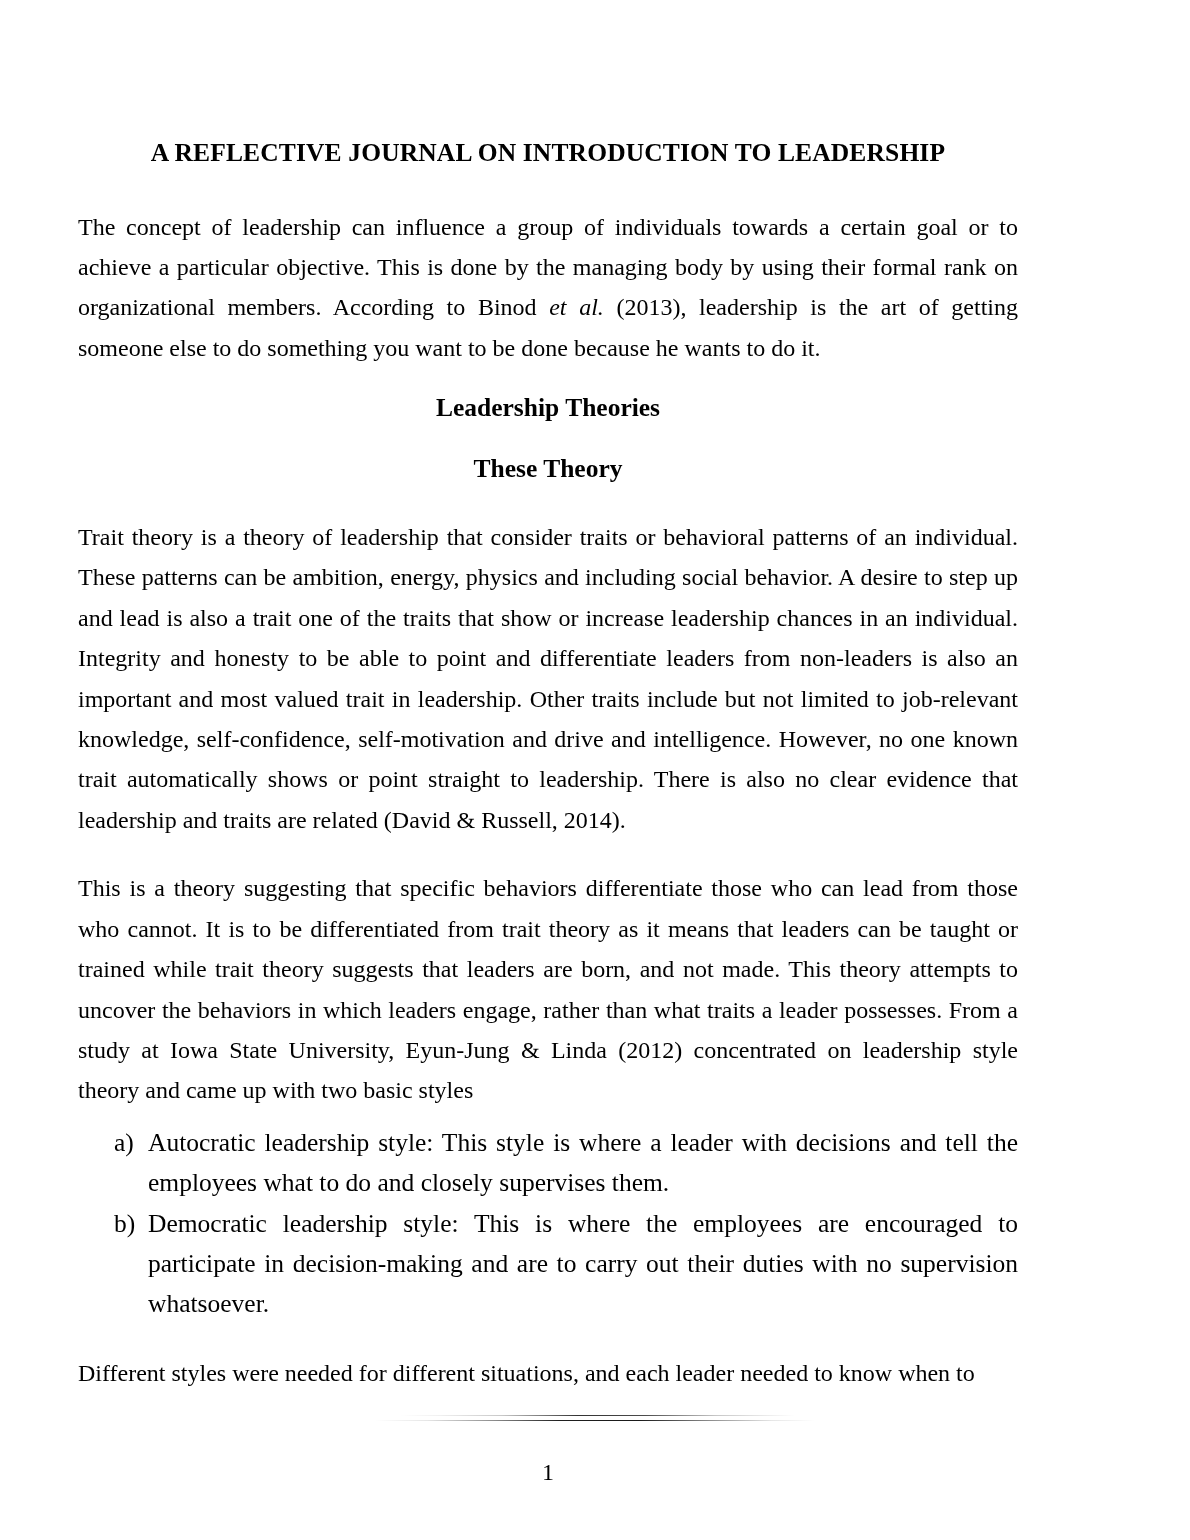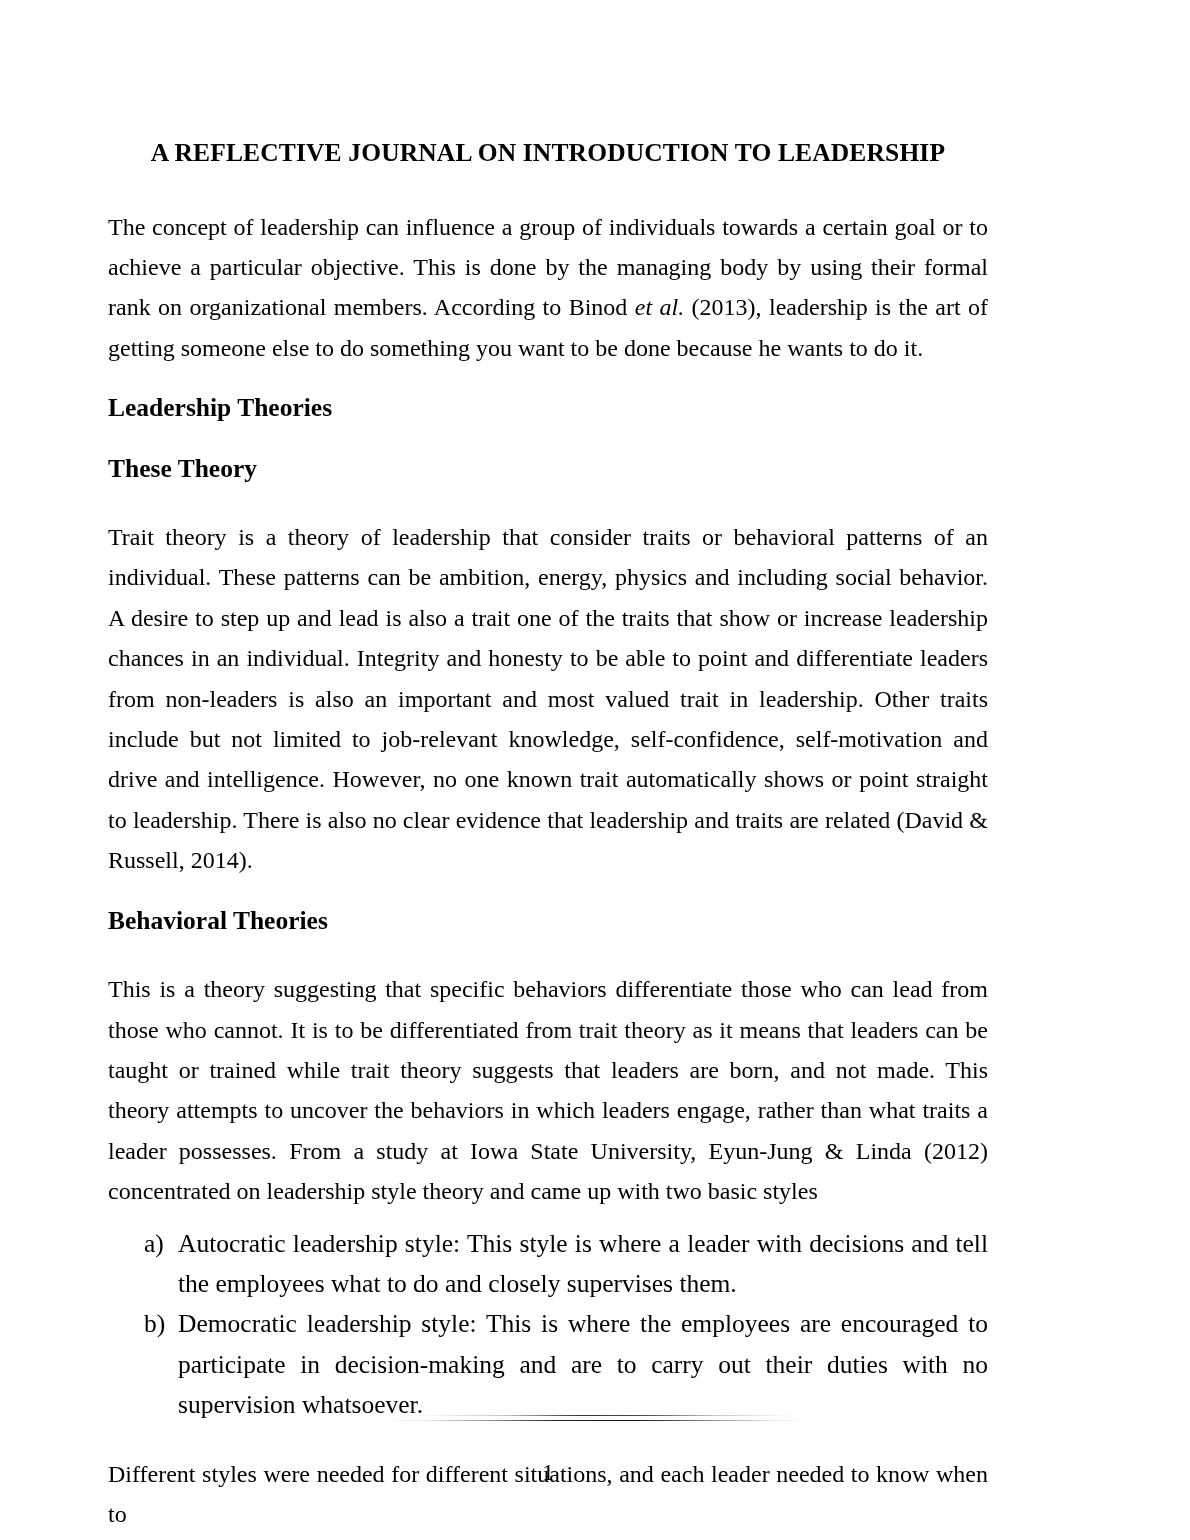--- a/index.html
+++ b/index.html
@@ -13,21 +13,21 @@
     font-family: "Liberation Serif", "DejaVu Serif", serif;
     color: #000000;
     position: relative;
     overflow: hidden;
   }
   .page {
     position: relative;
     width: 1096px;
     height: 1540px;
     box-sizing: border-box;
-    padding: 0 108px;
+    padding: 0 78px;
   }
   .doc-title {
     text-align: center;
     font-size: 25.5px;
     font-weight: bold;
     margin: 0;
     padding-top: 138px;
     letter-spacing: 0.15px;
     line-height: 1.2;
   }
@@ -42,21 +42,21 @@
   }
   .para.first-body {
     padding-top: 38px;
   }
   .heading {
     font-size: 25.5px;
     font-weight: bold;
     line-height: 40.4px;
     margin: 0;
     padding-top: 20px;
-    text-align: left;
+    text-align: center;
   }
   .heading.tight {
     padding-top: 20px;
   }
   .list {
     margin: 0;
     padding: 12px 0 0 0;
     list-style: none;
   }
   .list-item {
@@ -137,21 +137,20 @@
   <h1 class="doc-title">A REFLECTIVE JOURNAL ON INTRODUCTION TO LEADERSHIP</h1>
 
   <p class="para first-body"><span>The concept of leadership can influence a group of individuals towards a certain goal or to achieve a particular objective. This is done by the managing body by using their formal rank on organizational members. According to Binod </span><span class="italic">et al.</span><span> (2013), leadership is the art of getting someone else to do something you want to be done because he wants to do it.</span></p>
 
   <h2 class="heading">Leadership Theories</h2>
 
   <h3 class="heading tight">These Theory</h3>
 
   <p class="para">Trait theory is a theory of leadership that consider traits or behavioral patterns of an individual. These patterns can be ambition, energy, physics and including social behavior. A desire to step up and lead is also a trait one of the traits that show or increase leadership chances in an individual. Integrity and honesty to be able to point and differentiate leaders from non-leaders is also an important and most valued trait in leadership. Other traits include but not limited to job-relevant knowledge, self-confidence, self-motivation and drive and intelligence. However, no one known trait automatically shows or point straight to leadership. There is also no clear evidence that leadership and traits are related (David &amp; Russell, 2014).</p>
 
-  <h3 class="heading">Behavioral Theories</h3>
 
   <p class="para">This is a theory suggesting that specific behaviors differentiate those who can lead from those who cannot. It is to be differentiated from trait theory as it means that leaders can be taught or trained while trait theory suggests that leaders are born, and not made. This theory attempts to uncover the behaviors in which leaders engage, rather than what traits a leader possesses. From a study at Iowa State University, Eyun-Jung &amp; Linda (2012) concentrated on leadership style theory and came up with two basic styles</p>
 
   <ol class="list">
     <li class="list-item">
       <span class="marker">a)</span>
       <span>Autocratic leadership style: This style is where a leader with decisions and tell the employees what to do and closely supervises them.</span>
     </li>
     <li class="list-item">
       <span class="marker">b)</span>

